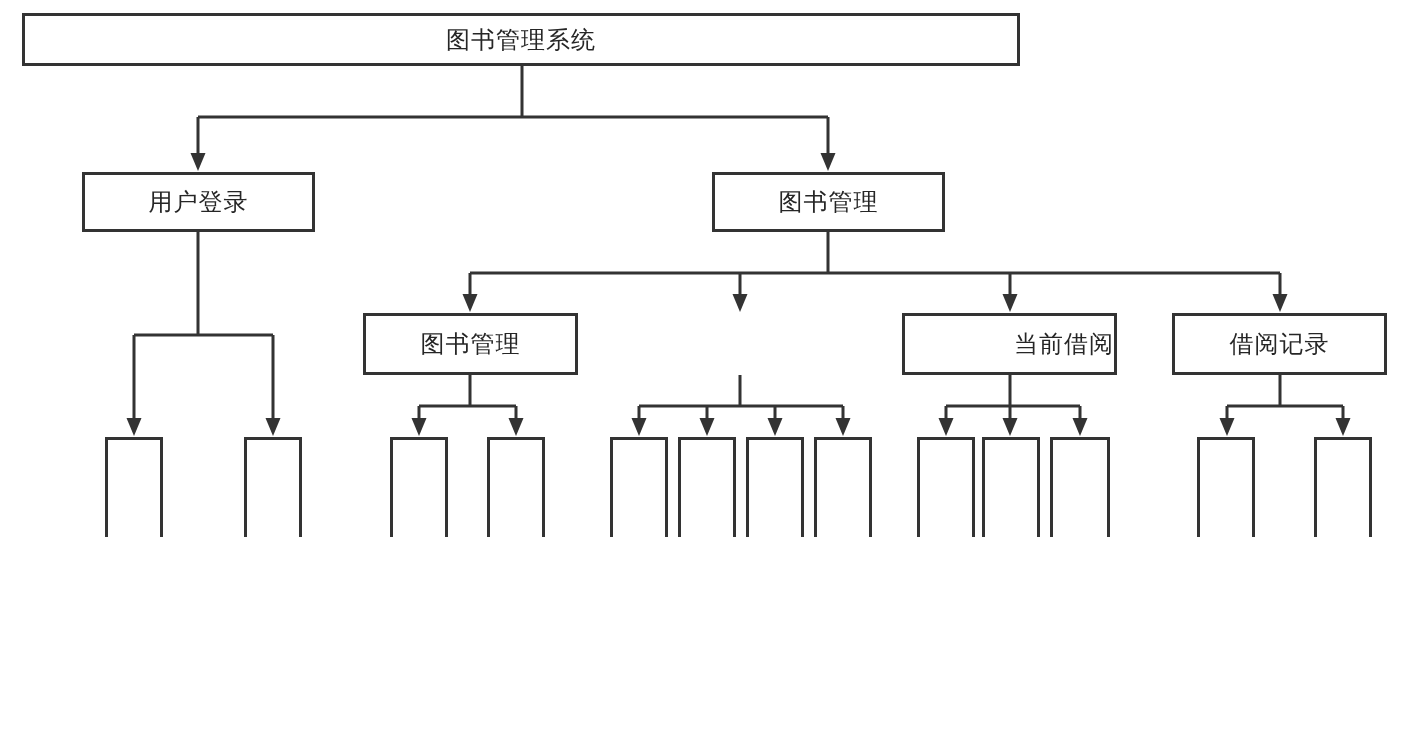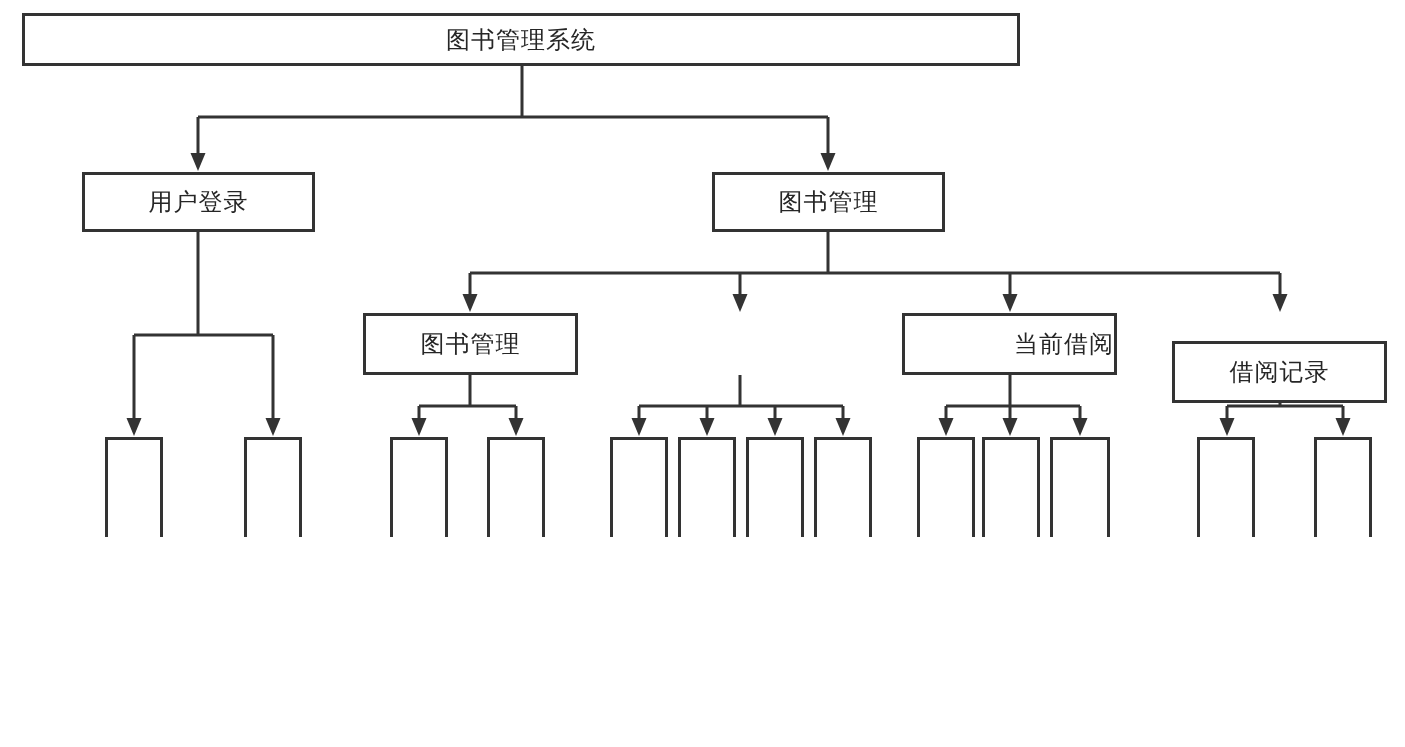--- a/index.html
+++ b/index.html
@@ -37,21 +37,21 @@
   .node .lbl { white-space: nowrap; }
 
   
   .root  { left: 22px;  top: 13px;  width: 998px; height: 53px; }
   .l2a   { left: 82px;  top: 172px; width: 233px; height: 60px; }
   .l2b   { left: 712px; top: 172px; width: 233px; height: 60px; }
   .l3    { top: 313px; width: 215px; height: 62px; }
   .l3a   { left: 363px; }
   .l3b   { left: 633px; }
   .l3c   { left: 902px; justify-content: flex-end; }
-  .l3d   { left: 1172px; margin-top: 28px; }
+  .l3d   { left: 1172px; }
 
   .leaf {
     top: 437px;
     width: 58px;
     height: 300px;
   }
   .leaf .lbl {
     writing-mode: vertical-rl;
     text-orientation: mixed;
     letter-spacing: 7px;

